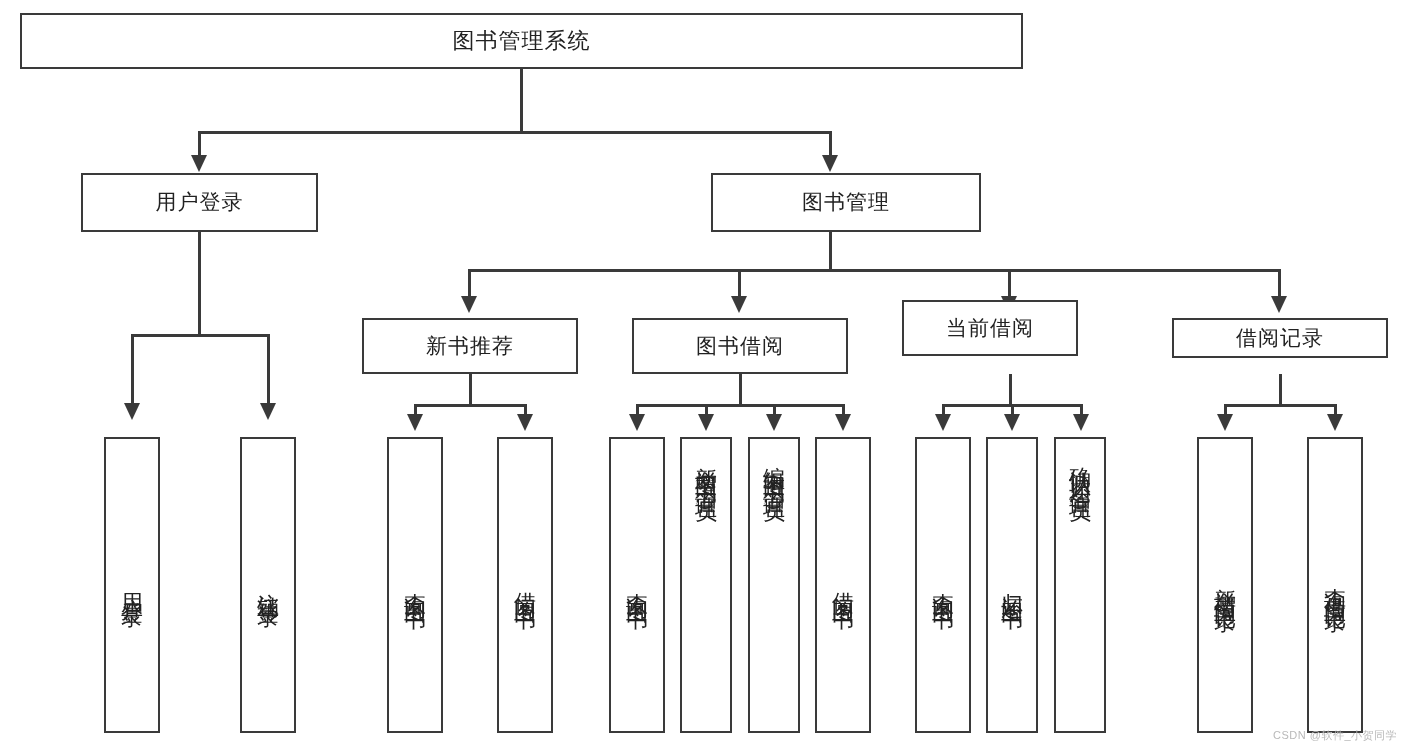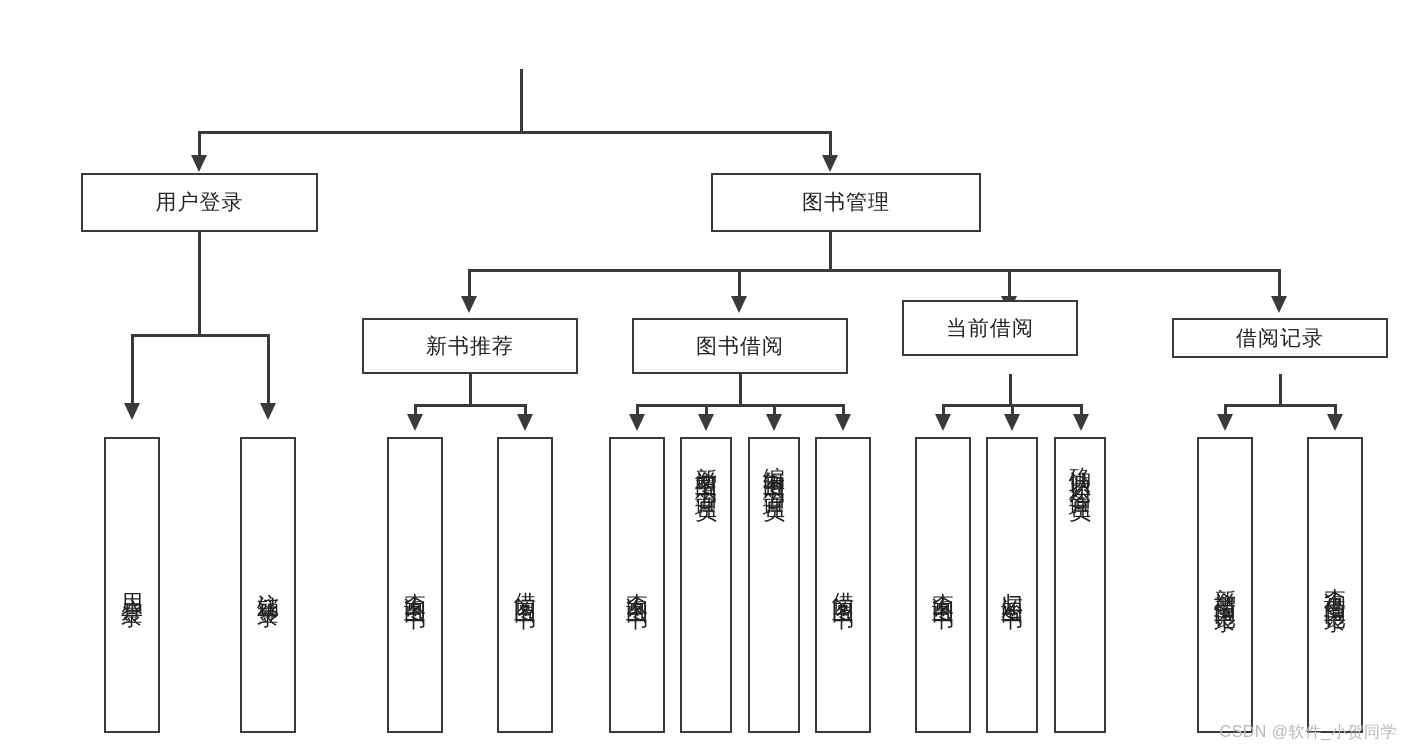--- a/index.html
+++ b/index.html
@@ -73,32 +73,35 @@
     border-left:8px solid transparent;
     border-right:8px solid transparent;
     border-top:17px solid #3a3a3a;
   }
 
   
   #watermark{
     position:absolute;
     right:8px;
     bottom:4px;
-    font-size:16px;
+    font-size:11px;
     color:#b9b9b9;
     letter-spacing:0.5px;
     white-space:nowrap;
     user-select:none;
   }
 </style>
 </head>
 <body>
 
 <div id="canvas">
 
+  <div class="node root h" style="left:20px;top:13px;width:1003px;height:56px;">
+    <span class="label">图书管理系统</span>
+  </div>
 
   <div class="conn vline" style="left:520px;top:69px;width:2.5px;height:63px;"></div>
   <div class="conn hline" style="left:198px;top:131px;width:634px;height:2.5px;"></div>
   <div class="conn vline" style="left:198px;top:131px;width:2.5px;height:28px;"></div>
   <div class="arrow" style="left:191px;top:155px;"></div>
   <div class="conn vline" style="left:829px;top:131px;width:2.5px;height:28px;"></div>
   <div class="arrow" style="left:822px;top:155px;"></div>
 
   <div class="node h" style="left:81px;top:173px;width:237px;height:59px;">
     <span class="label">用户登录</span>

